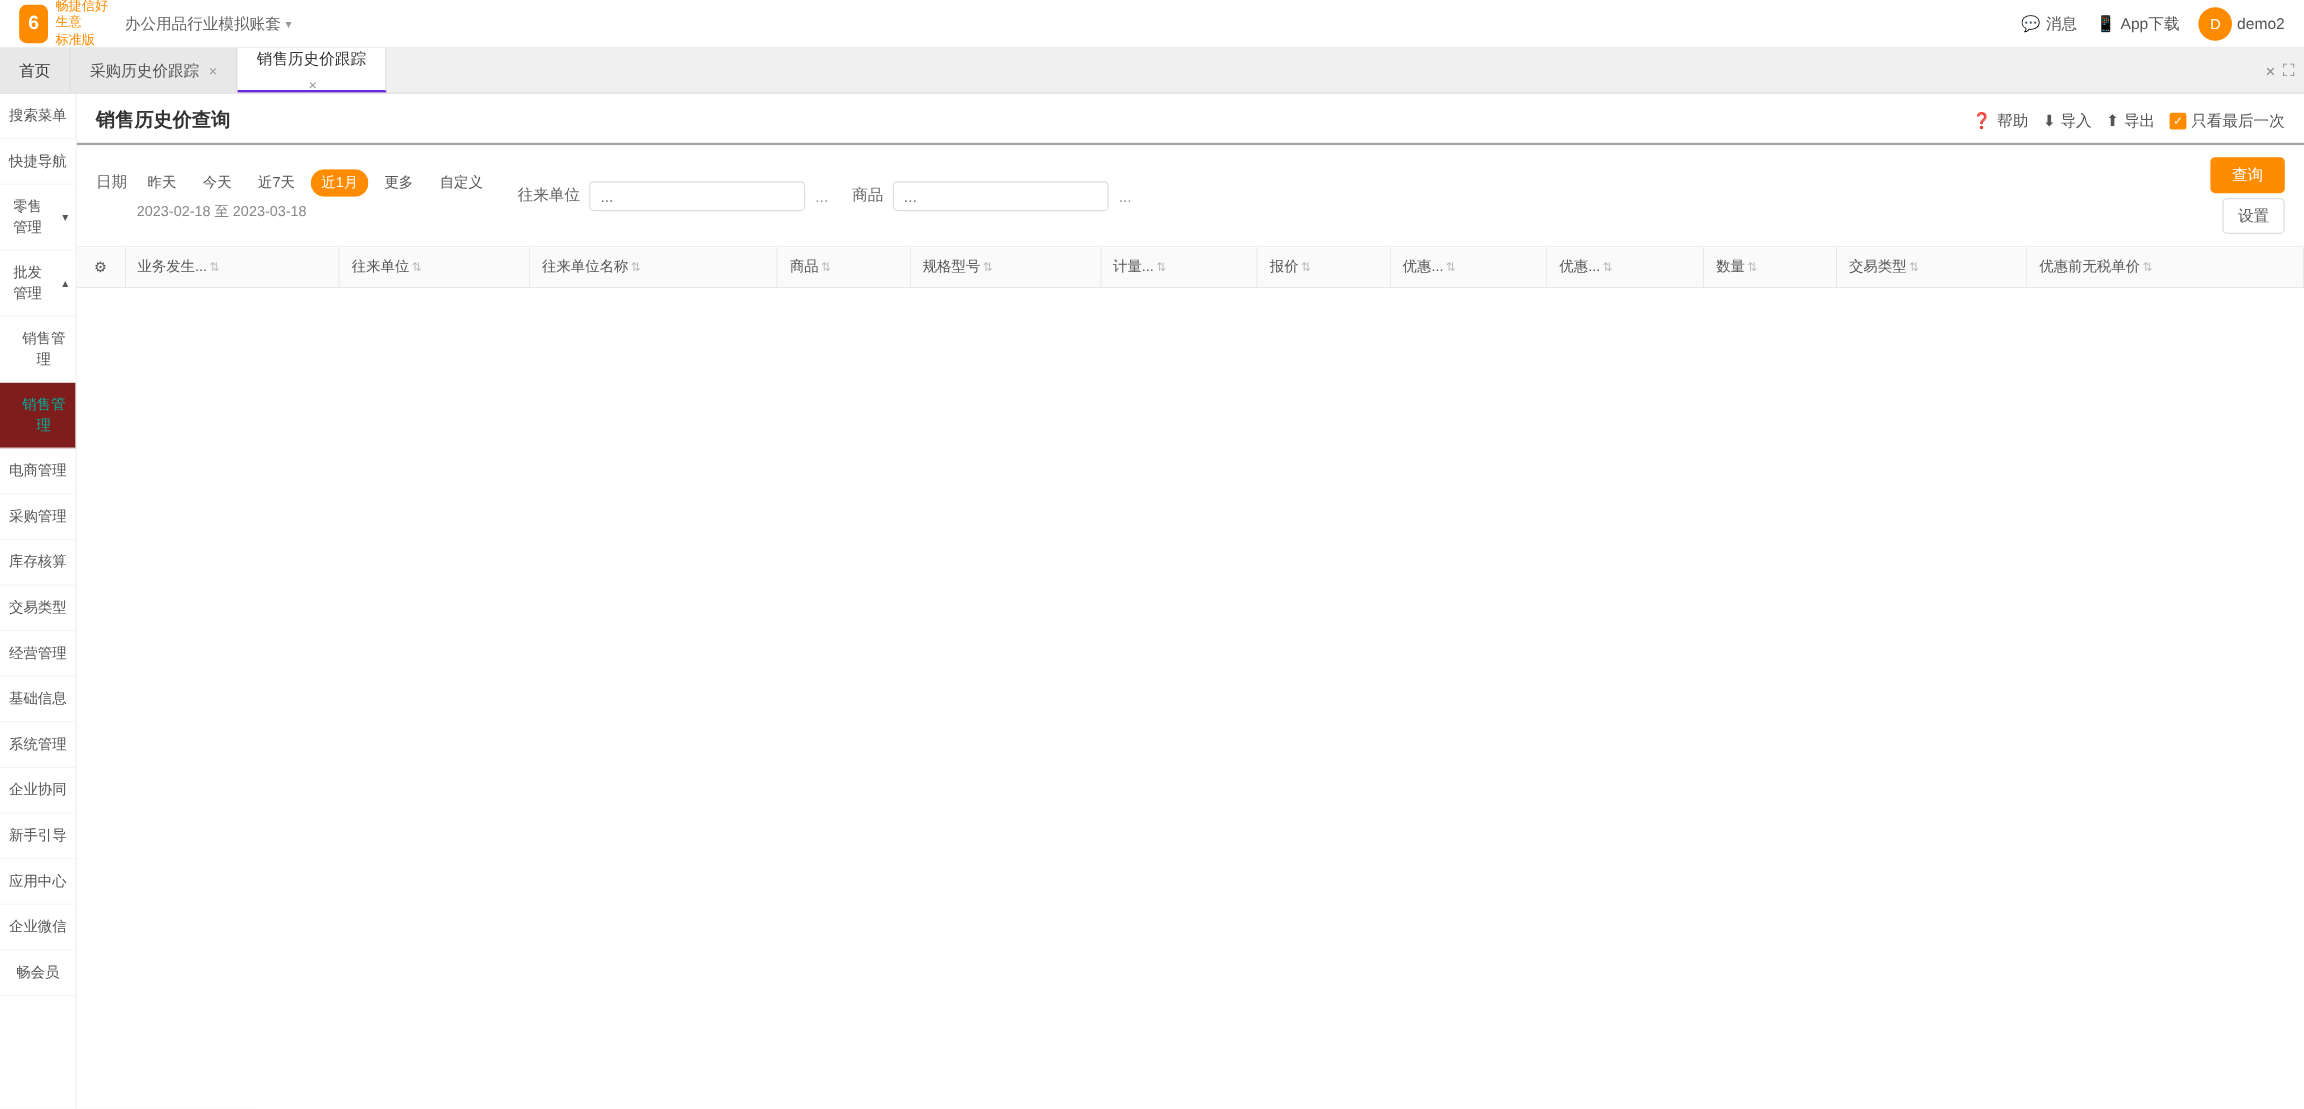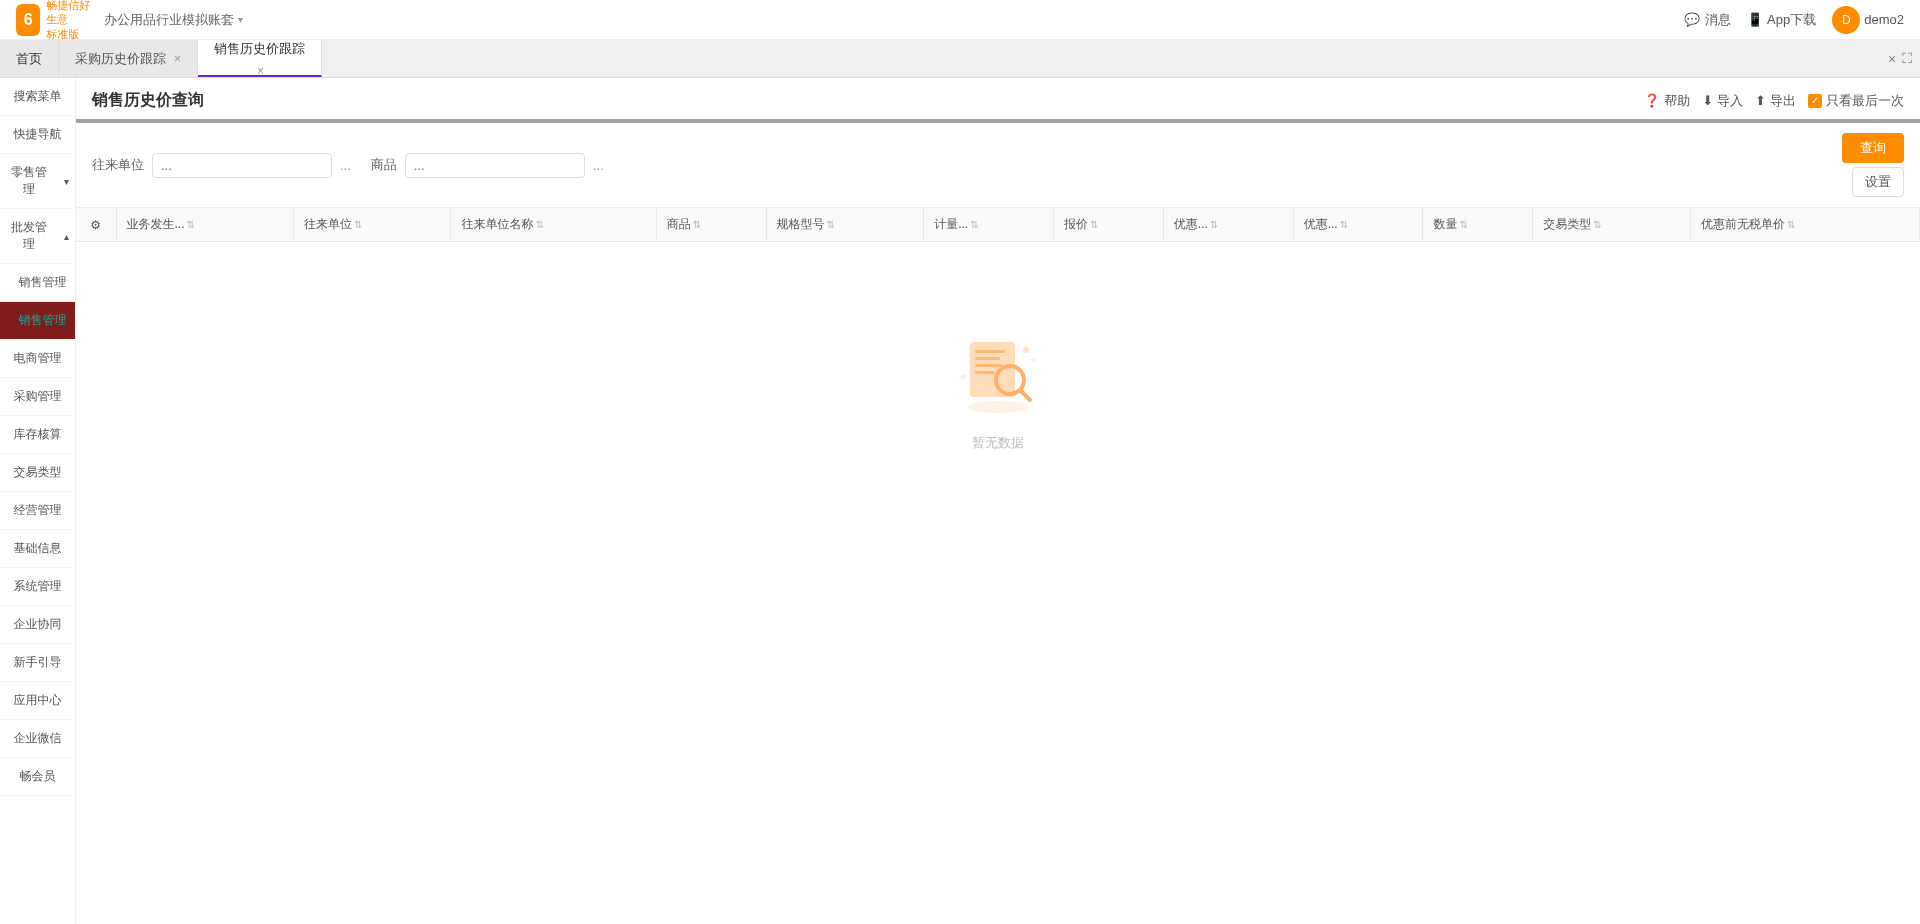--- a/index.html
+++ b/index.html
@@ -75,21 +75,21 @@
 
     
     .main-layout {
       display: flex;
       flex: 1;
       overflow: hidden;
     }
 
     
     .sidebar {
-      width: 76px;
+      width: 64px;
       background: #fff;
       border-right: 1px solid #eee;
       display: flex;
       flex-direction: column;
       flex-shrink: 0;
       overflow-y: auto;
     }
     .sidebar-item {
       padding: 10px 6px;
       text-align: center;
@@ -118,21 +118,21 @@
       overflow: hidden;
       background: #fff;
     }
 
     
     .page-header {
       padding: 12px 16px 8px;
       display: flex;
       align-items: center;
       justify-content: space-between;
-      border-bottom: 4px solid #a3a3a3;
+      border-bottom: 2px solid #a3a3a3;
       background: #fff;
       flex-shrink: 0;
     }
     .page-title { font-size: 16px; font-weight: 600; color: #333; }
     .page-actions { display: flex; align-items: center; gap: 12px; }
     .page-action-btn { display: flex; align-items: center; gap: 4px; color: #555; font-size: 13px; cursor: pointer; }
     .checkbox-label { display: flex; align-items: center; gap: 4px; font-size: 13px; color: #555; cursor: pointer; }
     .checkbox-checked { width: 14px; height: 14px; background: #ff8c00; border-radius: 2px; display: flex; align-items: center; justify-content: center; color: white; font-size: 10px; }
 
     
@@ -376,20 +376,34 @@
           <span>导出</span>
         </div>
         <label class="checkbox-label">
           <div class="checkbox-checked">✓</div>
           <span>只看最后一次</span>
         </label>
       </div>
     </div>
 
     <div class="filter-bar">
+      <div class="filter-group">
+        <span class="filter-label">日期</span>
+        <div class="filter-options">
+          <div class="filter-date-row">
+            <span class="filter-btn">昨天</span>
+            <span class="filter-btn">今天</span>
+            <span class="filter-btn">近7天</span>
+            <span class="filter-btn active">近1月</span>
+            <span class="filter-btn">更多</span>
+            <span class="filter-btn">自定义</span>
+          </div>
+          <div class="filter-date-range">2023-02-18 至 2023-03-18</div>
+        </div>
+      </div>
 
       <div class="filter-input-group">
         <span class="filter-field-label">往来单位</span>
         <input type="text" class="filter-input" placeholder="..." style="">
         <span class="filter-dots">...</span>
       </div>
 
       <div class="filter-input-group">
         <span class="filter-field-label">商品</span>
         <input type="text" class="filter-input" placeholder="..." style="">
@@ -444,38 +458,16 @@
             </th>
             <th>
               优惠前无税单价<span class="sort-icon">⇅</span>
             </th>
           </tr>
         </thead>
         <tbody>
         </tbody>
       </table>
 
-      <div class="empty-state">
-        <div class="empty-icon">
-          <svg viewBox="0 0 100 100" xmlns="http://www.w3.org/2000/svg">
-
-            <ellipse cx="50" cy="85" rx="30" ry="6" fill="#fce8d0" opacity="0.5"></ellipse>
-
-            <rect x="22" y="20" width="45" height="55" rx="4" fill="#ffd4a8" opacity="0.8"></rect>
-            <rect x="27" y="28" width="30" height="3" rx="1.5" fill="#ffb066" opacity="0.8"></rect>
-            <rect x="27" y="35" width="25" height="3" rx="1.5" fill="#ffb066" opacity="0.8"></rect>
-            <rect x="27" y="42" width="28" height="3" rx="1.5" fill="#ffb066" opacity="0.8"></rect>
-            <rect x="27" y="49" width="20" height="3" rx="1.5" fill="#ffb066" opacity="0.8"></rect>
-
-            <circle cx="62" cy="58" r="14" fill="none" stroke="#ffb066" stroke-width="4"></circle>
-            <line x1="72" y1="68" x2="82" y2="78" stroke="#ffb066" stroke-width="4" stroke-linecap="round"></line>
-
-            <circle cx="78" cy="28" r="3" fill="#ffd4a8" opacity="0.6"></circle>
-            <circle cx="85" cy="38" r="2" fill="#ffd4a8" opacity="0.4"></circle>
-            <circle cx="15" cy="55" r="2.5" fill="#ffd4a8" opacity="0.4"></circle>
-          </svg>
-        </div>
-        <span>暂无数据</span>
-      </div>
     </div>
 
   </div>
 </div>
 
 </body></html>

